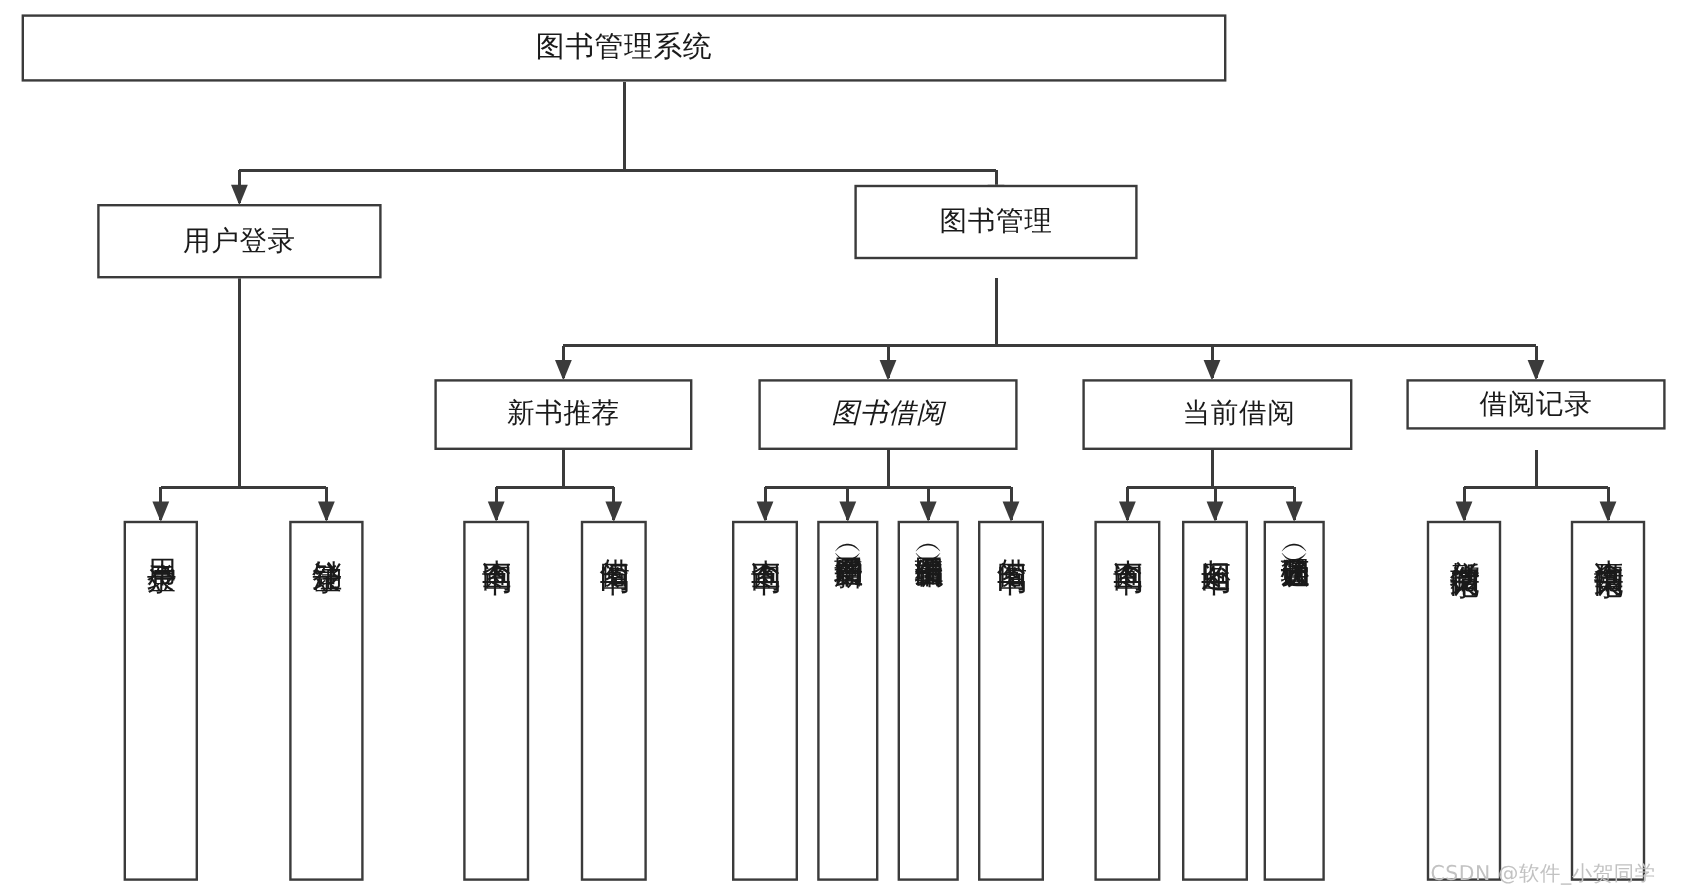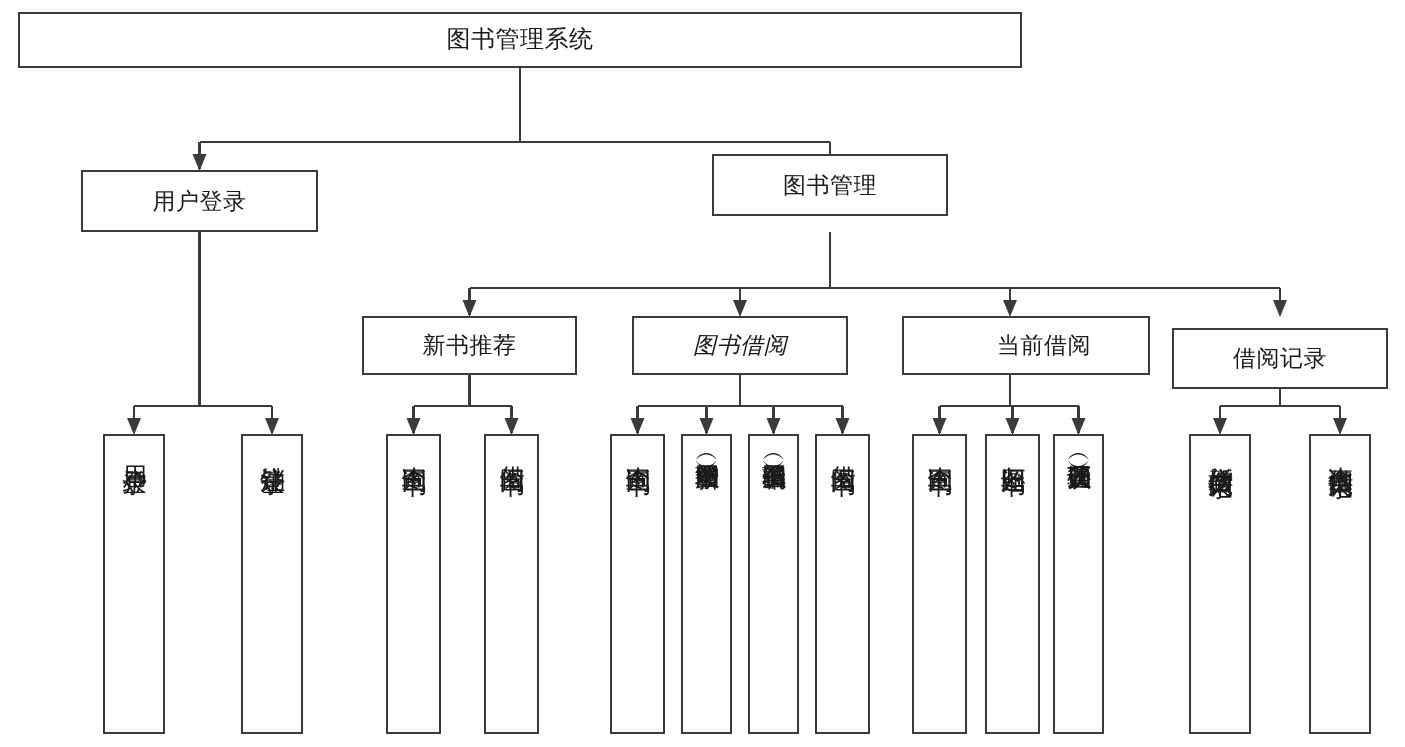--- a/index.html
+++ b/index.html
@@ -144,24 +144,24 @@
       </div>
       <div class="node horiz" style="left: 712px; top: 154px; width: 236px; height: 62px;">
         <span class="label">图书管理</span>
       </div>
       <div class="node horiz" style="left: 362px; top: 316px; width: 215px; height: 59px;">
         <span class="label">新书推荐</span>
       </div>
       <div class="node horiz" style="left: 632px; top: 316px; width: 216px; height: 59px; font-style: italic;">
         <span class="label">图书借阅</span>
       </div>
-      <div class="node horiz" style="left: 902px; top: 316px; width: 248px; height: 59px; padding-left: 36px;">
+      <div class="node horiz" style="left: 902px; top: 316px; width: 225px; height: 59px; padding-left: 36px;">
         <span class="label">当前借阅</span>
       </div>
-      <div class="node horiz" style="left: 1172px; top: 328px; width: 216px; height: 61px;">
+      <div class="node horiz" style="left: 1172px; top: 316px; width: 216px; height: 42px;">
         <span class="label">借阅记录</span>
       </div>
       <div class="node vert" style="left: 103px; top: 434px; width: 62px; height: 300px;">
         <span class="label">用户登录</span>
       </div>
       <div class="node vert" style="left: 241px; top: 434px; width: 62px; height: 300px;">
         <span class="label">注销登录</span>
       </div>
       <div class="node vert" style="left: 386px; top: 434px; width: 55px; height: 300px;">
         <span class="label">查询图书</span>
@@ -190,13 +190,14 @@
       <div class="node vert tall-text" style="left: 1053px; top: 434px; width: 51px; height: 300px;">
         <span class="label">确认归还（管理员）</span>
       </div>
       <div class="node vert" style="left: 1189px; top: 434px; width: 62px; height: 300px;">
         <span class="label">新增借阅记录</span>
       </div>
       <div class="node vert" style="left: 1309px; top: 434px; width: 62px; height: 300px;">
         <span class="label">查询借阅记录</span>
       </div>
     </div>
+  <div class="watermark" style="left: 1192px; top: 716px;">CSDN @软件_小贺同学</div>
 </div>
 
 </body></html>

